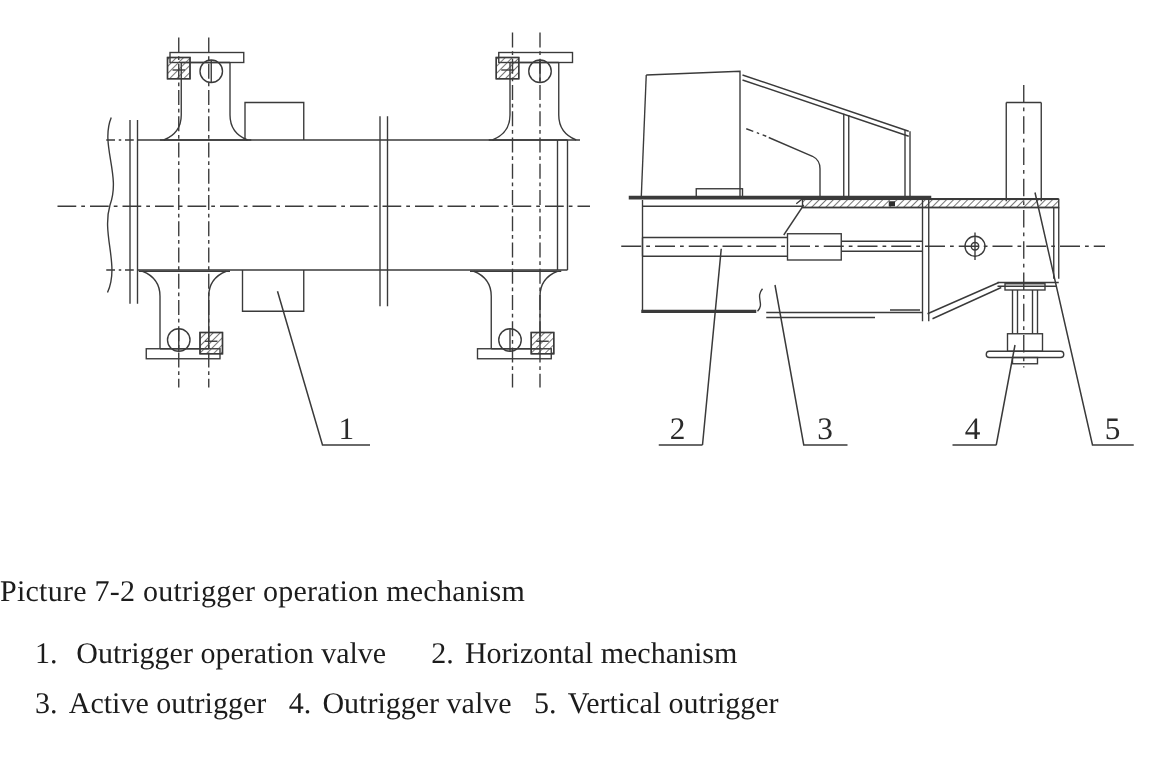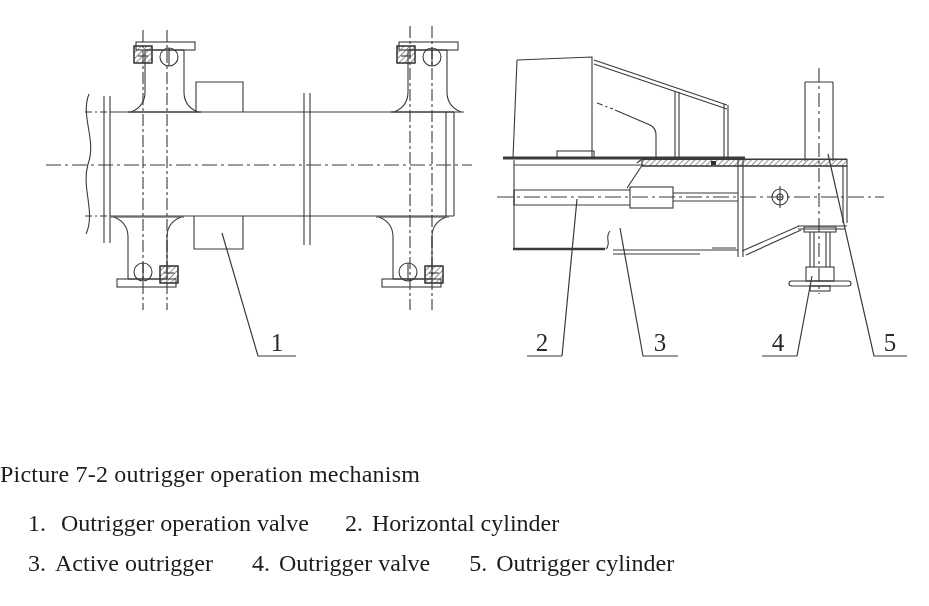--- a/index.html
+++ b/index.html
@@ -20,21 +20,21 @@
     color:#1c1c1c;
   }
   .legend{
     position:absolute;
     left:28px;top:510px;
     font-size:24px;
     color:#1c1c1c;
   }
   .legend-row{display:flex;align-items:center;white-space:nowrap;font-family:Liberation Serif, serif;}
   .legend-row.row1{column-gap:36px;margin-bottom:13px;}
-  .legend-row.row2{column-gap:39px;}
+  .legend-row.row2{column-gap:18px;}
   .legend-item .num{margin-right:9px;}
   .legend-item .num.first{margin-right:15px;}
   svg text{font-family:"Liberation Serif","DejaVu Serif",serif;}
 </style>
 </head>
 <body>
 
 <div class="page">
 
   <svg class="drawing" width="929" height="430" viewBox="0 0 929 430" xmlns="http://www.w3.org/2000/svg">
@@ -161,22 +161,22 @@
       <text x="778" y="351">4</text>
       <text x="890" y="351">5</text>
     </g>
   </svg>
 
   <div class="caption">Picture 7-2 outrigger operation mechanism</div>
 
   <div class="legend">
     <div class="legend-row row1">
       <span class="legend-item"><span class="num first">1.</span><span>Outrigger operation valve</span></span>
-      <span class="legend-item"><span class="num">2.</span><span>Horizontal cylinder</span></span>
+      <span class="legend-item"><span class="num">2.</span><span>Horizontal mechanism</span></span>
     </div>
     <div class="legend-row row2">
       <span class="legend-item"><span class="num">3.</span><span>Active outrigger</span></span>
       <span class="legend-item"><span class="num">4.</span><span>Outrigger valve</span></span>
-      <span class="legend-item"><span class="num">5.</span><span>Outrigger cylinder</span></span>
+      <span class="legend-item"><span class="num">5.</span><span>Vertical outrigger</span></span>
     </div>
   </div>
 
 </div>
 
 </body></html>

